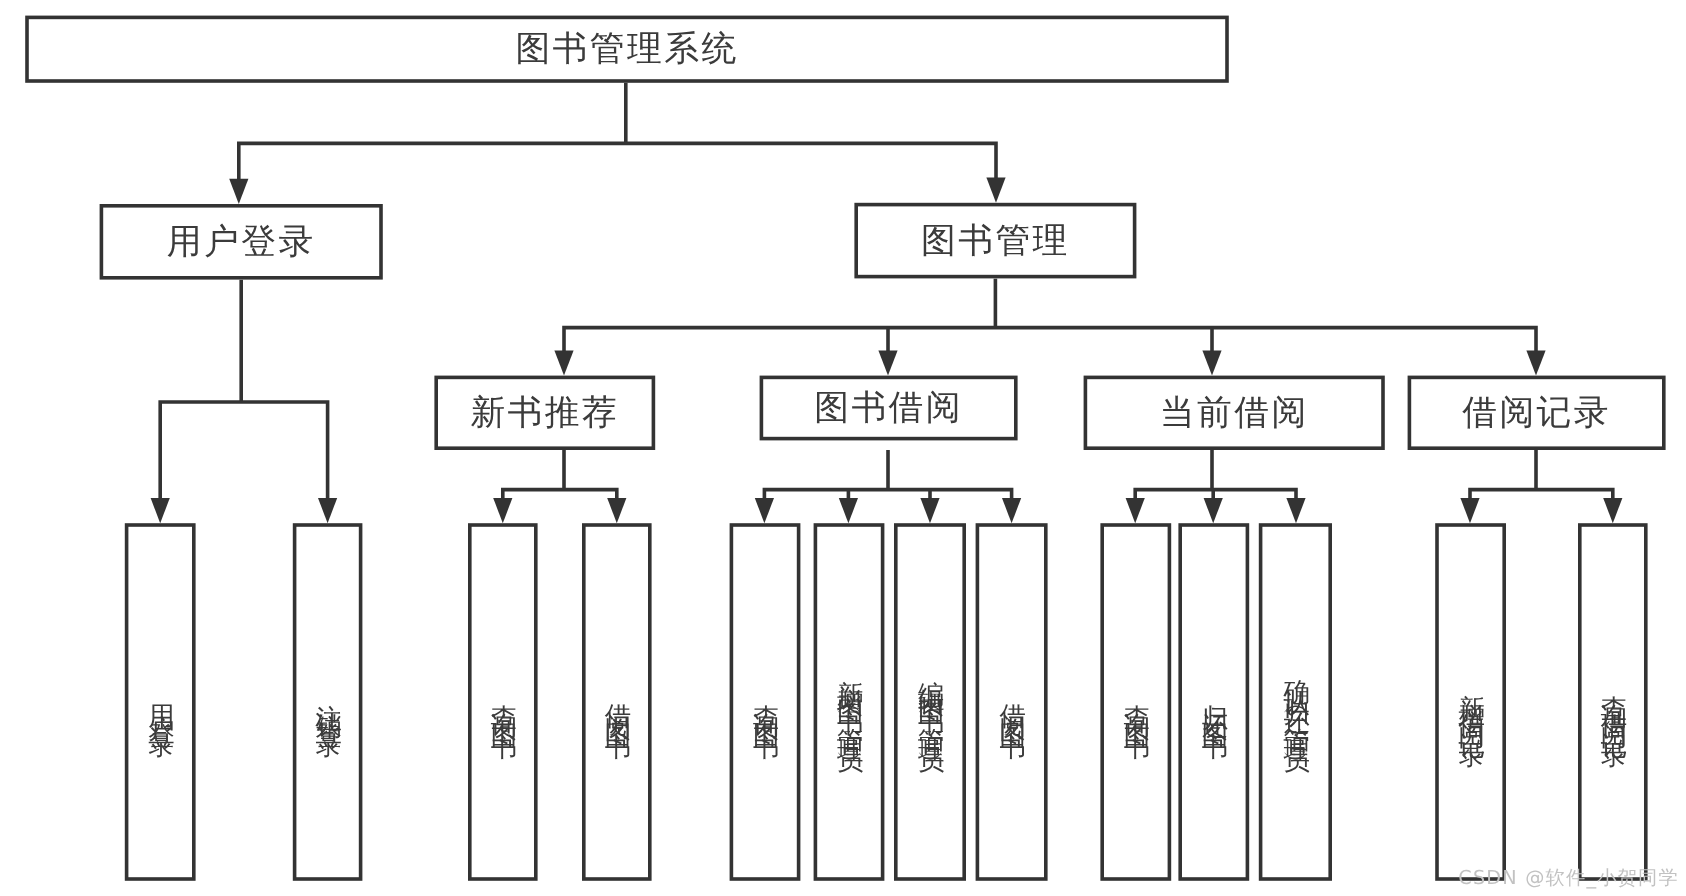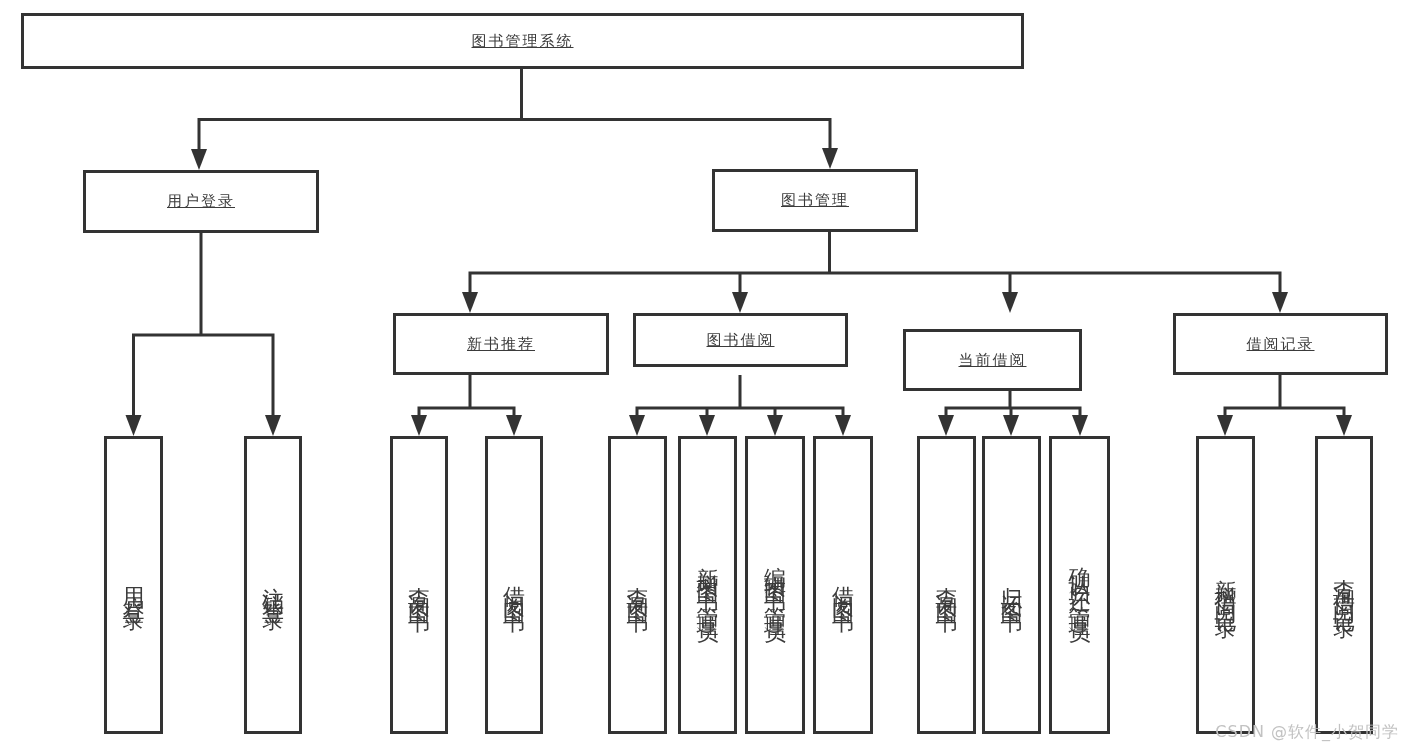--- a/index.html
+++ b/index.html
@@ -38,24 +38,23 @@
     border: 3px solid #333333;
     background: #ffffff;
     color: #3b3b3b;
     display: flex;
     align-items: center;
     justify-content: center;
     z-index: 2;
     text-align: center;
   }
   .hbox {
-    font-size: 15px;
+    font-size: 29px;
     letter-spacing: 2px;
     white-space: nowrap;
-    text-decoration: underline;
   }
   .vbox {
     writing-mode: vertical-rl;
     text-orientation: mixed;
     font-size: 22px;
     letter-spacing: 8px;
     line-height: 1;
   }
   .watermark {
     position: absolute;
@@ -107,25 +106,25 @@
       <polygon class="arrowhead" points="1003,415 1019,415 1011,436"></polygon>
       <polygon class="arrowhead" points="1072,415 1088,415 1080,436"></polygon>
       <polygon class="arrowhead" points="1217,415 1233,415 1225,436"></polygon>
       <polygon class="arrowhead" points="1336,415 1352,415 1344,436"></polygon>
     </g>
   </svg>
 
   <div class="box hbox" style="left:21px; top:13px; width:1003px; height:56px;">图书管理系统</div>
 
   <div class="box hbox" style="left:83px; top:170px; width:236px; height:63px;">用户登录</div>
-  <div class="box hbox" style="left:712px; top:169px; width:206px; height:63px;">图书管理</div>
+  <div class="box hbox" style="left:712px; top:169px; width:235px; height:63px;">图书管理</div>
 
-  <div class="box hbox" style="left:362px; top:313px; width:216px; height:62px;margin-left:31px;">新书推荐</div>
+  <div class="box hbox" style="left:362px; top:313px; width:184px; height:62px;">新书推荐</div>
   <div class="box hbox" style="left:633px; top:313px; width:215px; height:54px;">图书借阅</div>
-  <div class="box hbox" style="left:903px; top:329px; width:179px; height:62px;">当前借阅</div>
+  <div class="box hbox" style="left:903px; top:313px; width:251px; height:62px;">当前借阅</div>
   <div class="box hbox" style="left:1173px; top:313px; width:215px; height:62px;">借阅记录</div>
 
   <div class="box vbox" style="left:104px; top:436px; width:59px; height:298px;">用户登录</div>
   <div class="box vbox" style="left:244px; top:436px; width:58px; height:298px;">注销登录</div>
 
   <div class="box vbox" style="left:390px; top:436px; width:58px; height:298px;">查询图书</div>
   <div class="box vbox" style="left:485px; top:436px; width:58px; height:298px;">借阅图书</div>
 
   <div class="box vbox" style="left:608px; top:436px; width:59px; height:298px;">查询图书</div>
   <div class="box vbox" style="left:678px; top:436px; width:59px; height:298px;">新增图书（管理员）</div>

